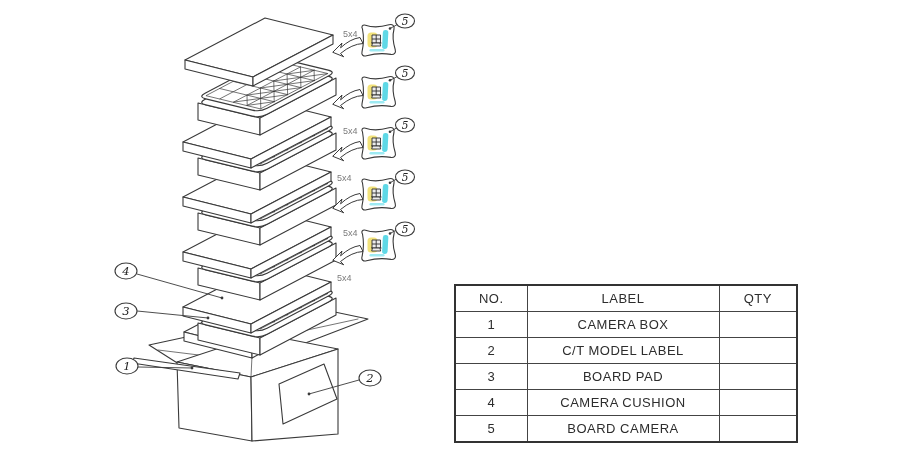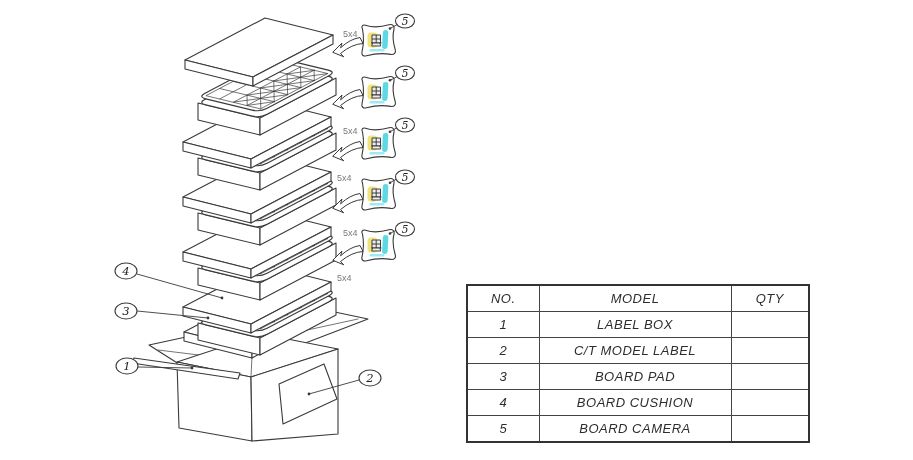--- a/index.html
+++ b/index.html
@@ -10,22 +10,22 @@
   .thin{fill:none;stroke:#3a3a3a;stroke-width:0.7;stroke-linecap:round;}
   .ln{fill:none;stroke:#3a3a3a;stroke-width:0.9;stroke-linecap:round;}
   .dot{fill:#3a3a3a;stroke:none;}
   .balloon-num{font-family:"DejaVu Serif", serif;font-style:italic;font-size:11.5px;fill:#222;
                text-anchor:middle;}
   .balloon-num-sm{font-family:"DejaVu Serif", serif;font-style:italic;font-size:10.5px;fill:#222;
                text-anchor:middle;}
   .grid-label{font-family:"Liberation Sans", sans-serif;font-size:9px;fill:#7a7a7a;}
   .glyph{stroke:#2f2f2f;stroke-width:0.9;fill:#ececec;}
   
-  #parts-table{position:absolute;left:466px;top:284px;width:344px;border-collapse:collapse;
-               table-layout:fixed;font-style:italic;}
+  #parts-table{position:absolute;left:454px;top:284px;width:344px;border-collapse:collapse;
+               table-layout:fixed;}
   #parts-table td,#parts-table th{border:1.5px solid #444;height:25px;text-align:center;
                vertical-align:middle;font-size:13px;font-weight:normal;color:#2d2d2d;
                letter-spacing:0.5px;padding:0;}
   #parts-table{border:2px solid #333;}
   .col-no{width:72px;} .col-name{width:192px;} .col-qty{width:78px;}
 </style>
 </head>
 <body>
 
 <div id="screen">
@@ -188,41 +188,41 @@
 
   <table id="parts-table">
     <colgroup>
         <col class="col-no">
         <col class="col-name">
         <col class="col-qty">
       </colgroup>
     <tbody>
         <tr>
       <th>NO.</th>
-      <th>MODEL</th>
+      <th>LABEL</th>
       <th>QTY</th>
     </tr>
     <tr>
       <td>1</td>
-      <td>LABEL BOX</td>
+      <td>CAMERA BOX</td>
       <td></td>
     </tr>
     <tr>
       <td>2</td>
       <td>C/T MODEL LABEL</td>
       <td></td>
     </tr>
     <tr>
       <td>3</td>
       <td>BOARD PAD</td>
       <td></td>
     </tr>
     <tr>
       <td>4</td>
-      <td>BOARD CUSHION</td>
+      <td>CAMERA CUSHION</td>
       <td></td>
     </tr>
     <tr>
       <td>5</td>
       <td>BOARD CAMERA</td>
       <td></td>
     </tr>
   </tbody>
     </table>
 

